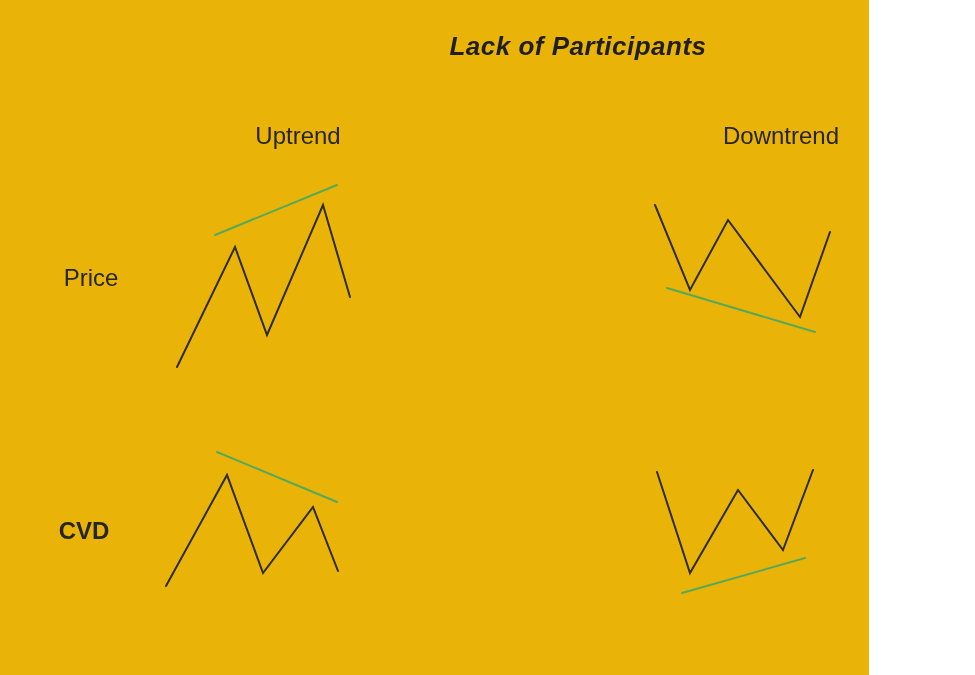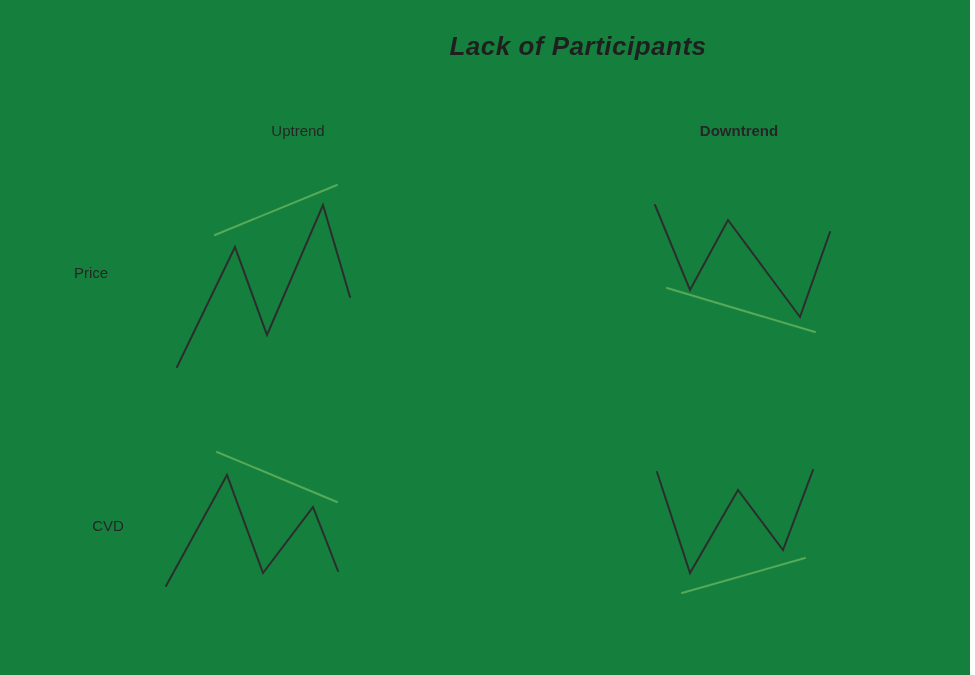--- a/index.html
+++ b/index.html
@@ -2,49 +2,49 @@
 <html><head>
 <meta charset="utf-8">
 <style>
   html, body {
     margin: 0;
     padding: 0;
     background: #ffffff;
   }
   .canvas {
     position: relative;
-    width: 970px;
+    width: 869px;
     height: 675px;
-    background: #15803d;
+    background: #eab308;
     font-family: "Liberation Sans", sans-serif;
     overflow: hidden;
   }
   .title {
     position: absolute;
     top: 31px;
     left: 578px;
     transform: translateX(-50%);
     font-size: 26px;
     font-weight: bold;
     font-style: italic;
     letter-spacing: 0.5px;
     color: #1f1f1f;
     white-space: nowrap;
   }
   .label {
     position: absolute;
     transform: translateX(-50%);
-    font-size: 15px;
+    font-size: 24px;
     color: #262626;
     white-space: nowrap;
   }
   .col-label-uptrend   { left: 298px; top: 122px; }
-  .col-label-downtrend { left: 739px; top: 122px; font-weight: bold; }
+  .col-label-downtrend { left: 781px; top: 122px; }
   .row-label-price     { left: 91px;  top: 264px; }
-  .row-label-cvd       { left: 108px;  top: 517px; }
+  .row-label-cvd       { left: 84px;  top: 517px; font-weight: bold; }
   svg.diagram {
     position: absolute;
     left: 0;
     top: 0;
   }
 </style>
 </head>
 <body>
 
 <div class="canvas">

